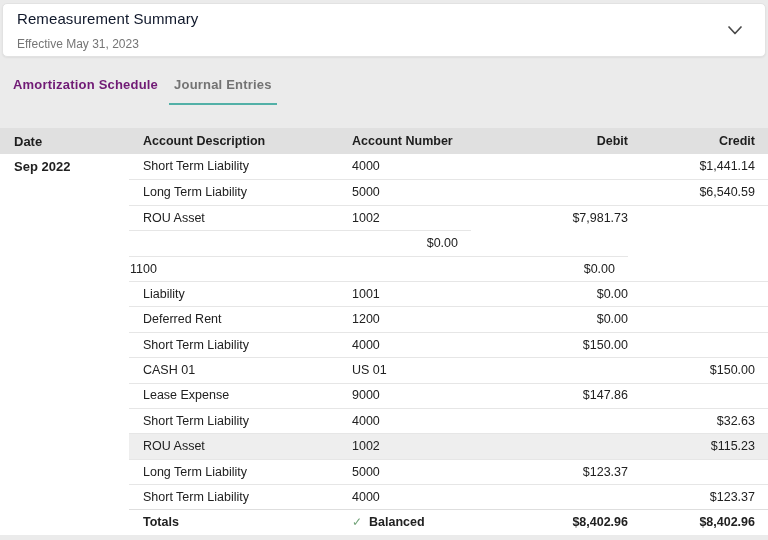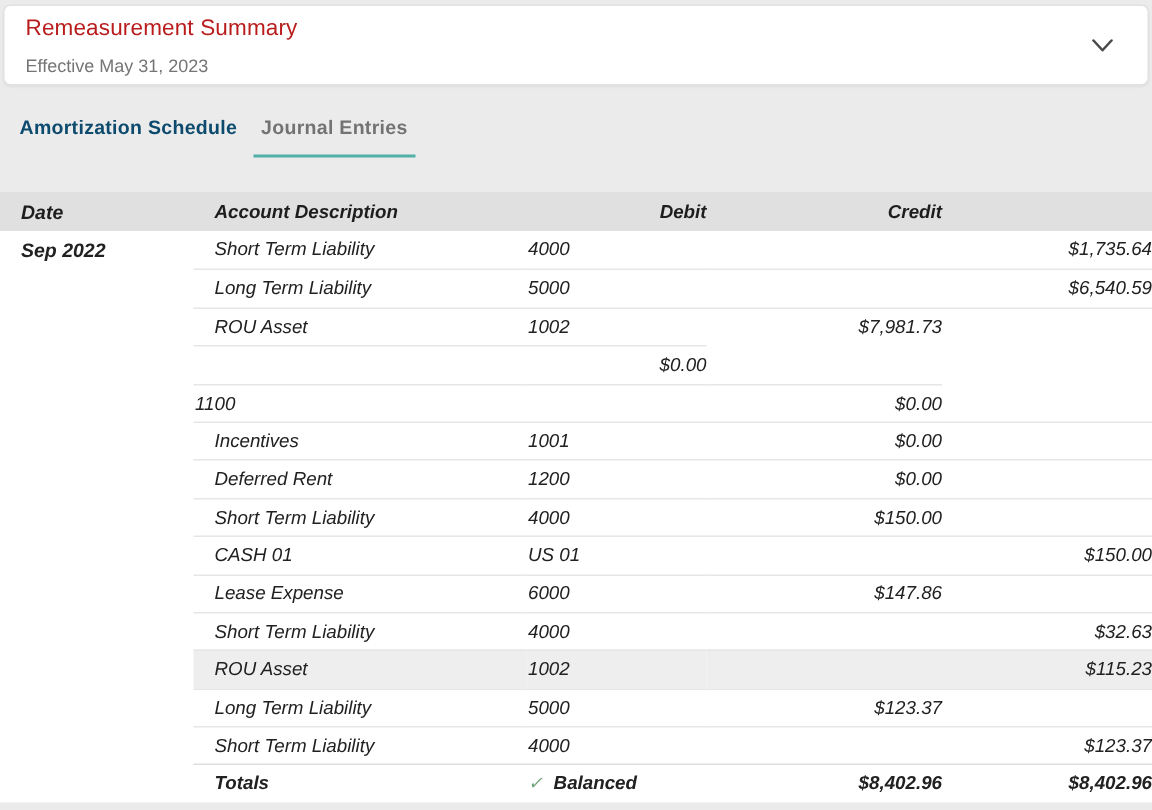--- a/index.html
+++ b/index.html
@@ -15,59 +15,59 @@
     margin:3px 2px 0 2px;
     height:54px;
     background:#ffffff;
     border:1px solid #e2e2e2;
     border-radius:5px;
     box-shadow:0 1px 2px rgba(0,0,0,0.06);
     box-sizing:border-box;
     display:flex;align-items:center;justify-content:space-between;
     padding:0 22px 0 14px;
   }
-  .card-text .title{font-size:15px;color:#b91c1c;letter-spacing:.1px;}
+  .card-text .title{font-size:15px;color:#0f172a;letter-spacing:.1px;}
   .card-text .subtitle{font-size:12px;color:#757575;margin-top:10px;}
   .chevron{width:16px;height:16px;display:flex;align-items:center;justify-content:center;cursor:pointer;}
   .chevron svg{display:block;}
   
   .tabbar{
     display:flex;align-items:flex-end;
     margin:14px 0 0 5px;
     height:34px;
   }
   .tab{
     font-size:13px;font-weight:700;
-    color:#0c4a6e;
+    color:#701a75;
     padding:0 5px 11px 5px;
     margin:0 3px;
     letter-spacing:.2px;
     cursor:pointer;
     border-bottom:2px solid transparent;
   }
   .tab.active{color:#737373;border-bottom:2px solid #52b0a7;}
   
-  .table{margin-top:23px;background:#ffffff;font-style:italic;}
+  .table{margin-top:23px;background:#ffffff;}
   .tr{
     display:grid;
     grid-template-columns:129px 222px 120px 157px 140px;
     align-items:center;
     height:25.4px;
   }
   .thead{
     background:#e0e0e0;
     height:26px;
     font-weight:700;font-size:12.5px;color:#1d1d1d;
   }
   .td,.th{font-size:12.5px;line-height:1;box-sizing:border-box;height:100%;display:flex;align-items:center;}
   .c-date{padding-left:14px;}
   .c-desc{padding-left:14px;}
   .c-num{padding-left:1px;}
   .c-debit{justify-content:flex-end;padding-right:0px;}
-  .c-credit{justify-content:flex-end;}
+  .c-credit{justify-content:flex-end;padding-right:13px;}
   .tbody .tr .td{border-top:1px solid #e6e6e6;}
   .tbody .tr:first-child .td{border-top:none;}
   .tbody .tr .c-date{border-top:none;}
   .tbody .tr.highlight .td:not(.c-date){background:#eeeeee;}
   .c-date{font-weight:700;font-size:13px;}
   .totals .td{font-weight:700;border-top:1px solid #dedede;}
   .totals .c-date{border-top:none;}
   .balanced{display:flex;align-items:center;gap:7px;}
   .check-icon{color:#73a47a;font-size:12px;font-weight:400;transform:translateY(-1px);}
 </style>
@@ -90,30 +90,31 @@
 
 <div class="tabbar" id="tabbar">
     <div class="tab">Amortization Schedule</div>
     <div class="tab active">Journal Entries</div>
   </div>
 
 <div class="table">
   <div class="tr thead">
     <div class="th c-date">Date</div>
     <div class="th c-desc">Account Description</div>
+    <div class="th c-num">Account Number</div>
     <div class="th c-debit">Debit</div>
     <div class="th c-credit">Credit</div>
   </div>
   <div class="tbody" id="tbody">
   <div class="tr">
     <div class="td c-date">Sep 2022</div>
     <div class="td c-desc">Short Term Liability</div>
     <div class="td c-num">4000</div>
     <div class="td c-debit"></div>
-    <div class="td c-credit">$1,735.64</div>
+    <div class="td c-credit">$1,441.14</div>
   </div>
 
   <div class="tr">
     <div class="td c-date"></div>
     <div class="td c-desc">Long Term Liability</div>
     <div class="td c-num">5000</div>
     <div class="td c-debit"></div>
     <div class="td c-credit">$6,540.59</div>
   </div>
 
@@ -133,21 +134,21 @@
 
   <div class="tr">
     <div class="td c-date"></div>
     <div class="td c-num">1100</div>
     <div class="td c-debit"></div>
     <div class="td c-credit">$0.00</div>
   </div>
 
   <div class="tr">
     <div class="td c-date"></div>
-    <div class="td c-desc">Incentives</div>
+    <div class="td c-desc">Liability</div>
     <div class="td c-num">1001</div>
     <div class="td c-debit">$0.00</div>
     <div class="td c-credit"></div>
   </div>
 
   <div class="tr">
     <div class="td c-date"></div>
     <div class="td c-desc">Deferred Rent</div>
     <div class="td c-num">1200</div>
     <div class="td c-debit">$0.00</div>
@@ -166,21 +167,21 @@
     <div class="td c-date"></div>
     <div class="td c-desc">CASH 01</div>
     <div class="td c-num">US 01</div>
     <div class="td c-debit"></div>
     <div class="td c-credit">$150.00</div>
   </div>
 
   <div class="tr">
     <div class="td c-date"></div>
     <div class="td c-desc">Lease Expense</div>
-    <div class="td c-num">6000</div>
+    <div class="td c-num">9000</div>
     <div class="td c-debit">$147.86</div>
     <div class="td c-credit"></div>
   </div>
 
   <div class="tr">
     <div class="td c-date"></div>
     <div class="td c-desc">Short Term Liability</div>
     <div class="td c-num">4000</div>
     <div class="td c-debit"></div>
     <div class="td c-credit">$32.63</div>

